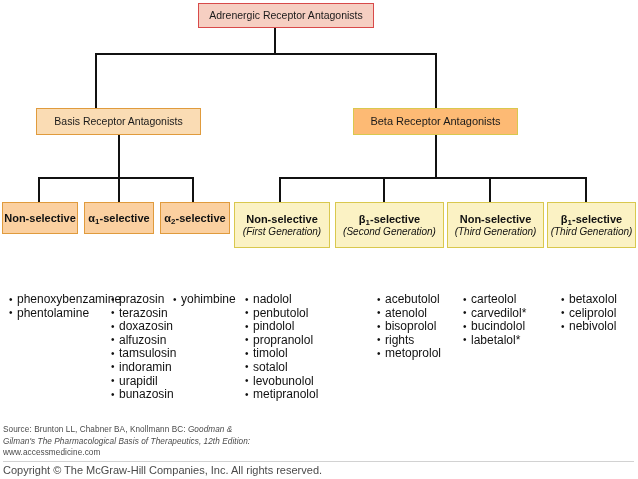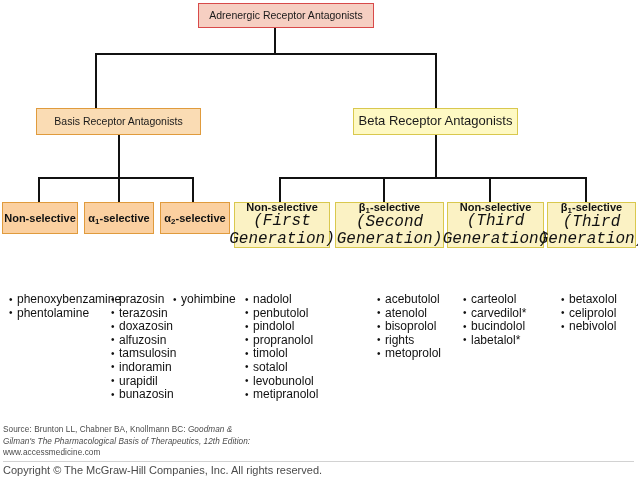--- a/index.html
+++ b/index.html
@@ -38,40 +38,40 @@
     font-size: 10.5px;
     color: #1a1a1a;
   }
   .node-alpha {
     background: #fadcb4;
     border: 1.4px solid #e09b3d;
     font-size: 10.5px;
     color: #1a1a1a;
   }
   .node-beta {
-    background: #fef9c3;
+    background: #fdba74;
     border: 1.4px solid #d9c84e;
-    font-size: 13px;
+    font-size: 11px;
     color: #1a1a1a;
   }
   .node-alpha3 {
     background: #fbd0a0;
     border: 1.5px solid #e09b3d;
     font-size: 11px;
     font-weight: bold;
     color: #111111;
   }
   .node-beta3 {
     background: #fbf2c4;
     border: 1.5px solid #d9c84e;
     font-size: 11px;
     font-weight: bold;
     color: #111111;
   }
-  .node-beta3 .l2 { font-size: 16px; font-family: Liberation Mono, monospace; }
+  .node-beta3 .l2 { font-size: 10px; }
   .node sub {
     font-size: 0.72em;
     vertical-align: baseline;
     position: relative;
     bottom: -0.26em;
   }
 
   
   .ln {
     position: absolute;

